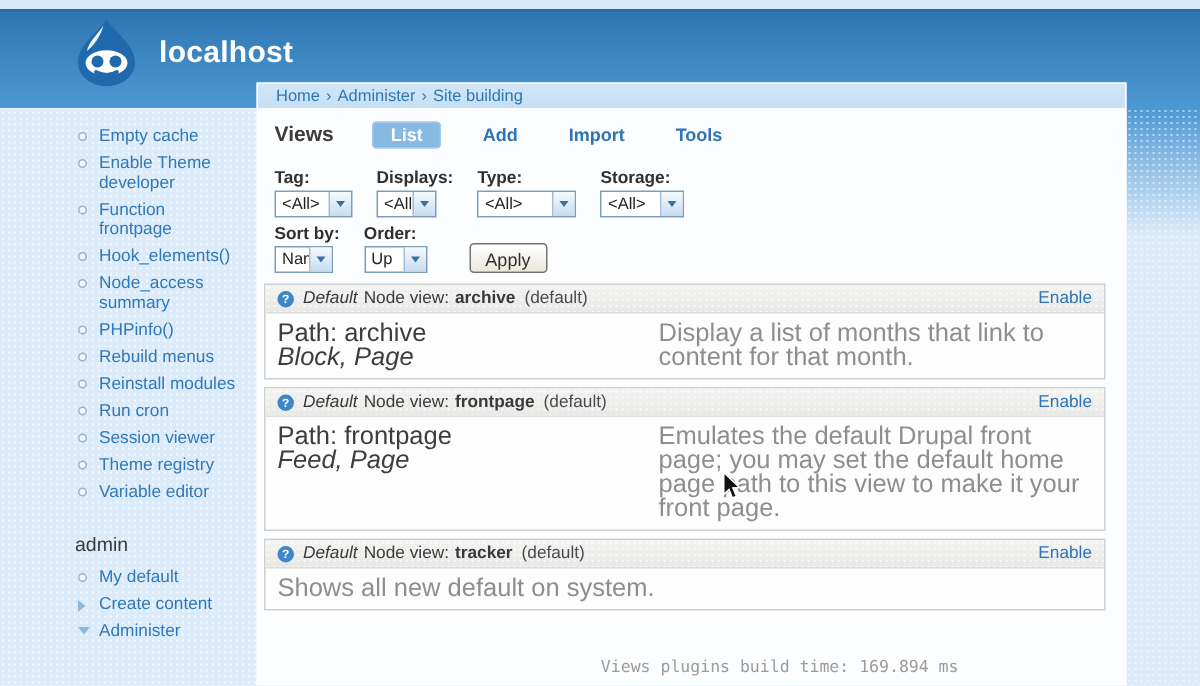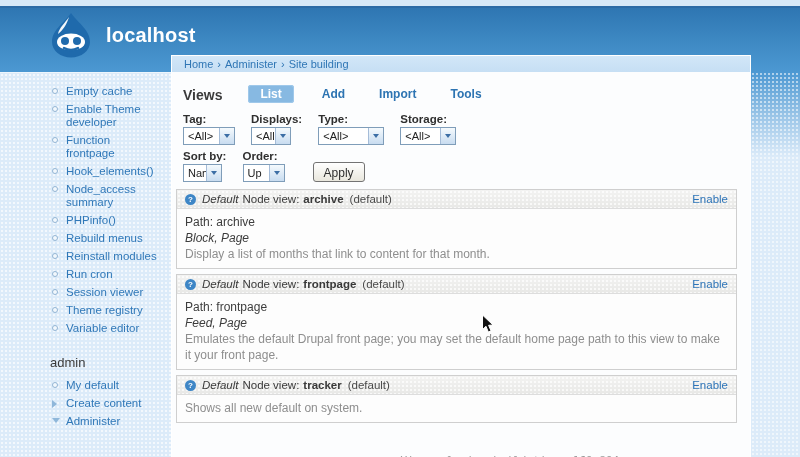--- a/index.html
+++ b/index.html
@@ -43,21 +43,21 @@
   
   .card { position:absolute; left:171px; top:55px; width:580px; height:402px;
     background:#fcfdfe; border-left:1px solid rgba(255,255,255,.9);
     border-right:1px solid rgba(255,255,255,.9); }
   .crumbbar { height:17px; border-top:1px solid #ffffff;
     background:linear-gradient(180deg,#d2e7f8,#c6dff4);
     font-size:11px; line-height:16px; color:#2f76b5; padding-left:12px; }
   .crumbbar a { color:#2f76b5; text-decoration:none; cursor:pointer; }
   .crumb-sep { padding:0 4px; }
 
-  .tabsrow { margin:9px 0 0 11px; height:22px; display:flex; align-items:flex-end; }
+  .tabsrow { margin:9px 0 0 11px; height:22px; display:flex; align-items:flex-start; }
   .page-title { font-size:14px; font-weight:bold; color:#3b3b3b; margin-right:26px; }
   .tab { font-size:12px; font-weight:bold; color:#2d74b2; margin-right:22px;
     cursor:pointer; padding:2px 6px; }
   .tab.active { background:#87b9e2; color:#ffffff; border-radius:3px;
     padding:2px 12px; box-shadow:inset 0 0 0 1px #9fc8ea; }
 
   
   .filters { margin:10px 0 0 11px; font-size:11px; color:#333; }
   .f-row { margin-bottom:5px; white-space:nowrap; }
   .f-group { display:inline-block; vertical-align:top; margin-right:13px; }
@@ -87,21 +87,21 @@
     background-size:4px 4px,100% 100%; }
   .q-icon { width:11px; height:11px; border-radius:50%; background:#3e86c6;
     color:#fff; font-size:8px; font-weight:bold; line-height:11px;
     text-align:center; margin-right:6px; cursor:pointer; flex:none; }
   .v-default { font-style:italic; margin-right:4px; }
   .v-kind { margin-right:4px; }
   .v-name { font-weight:bold; margin-right:6px; }
   .v-suffix { color:#4a4a4a; }
   .head-spacer { flex:1; }
   .enable-link { color:#2d74b8; font-size:11.5px; cursor:pointer; }
-  .vrow-body { display:flex; padding:5px 8px 6px; font-size:12px;flex-direction:column; }
+  .vrow-body { display:flex; padding:5px 8px 6px; font-size:17px; }
   .vcol-left { width:254px; flex:none; color:#3d3d3d; line-height:16px; }
   .v-displays { font-style:italic; }
   .vcol-desc { flex:1; color:#8e8e8e; line-height:16px; padding-right:4px; }
 
   
   .stats { margin-top:31px; text-align:right; padding-right:111px;
     font-family:"DejaVu Sans Mono", monospace; font-size:11px; color:#9b9b9b; }
   .stats div { margin-bottom:11px; line-height:13px; }
 
   

